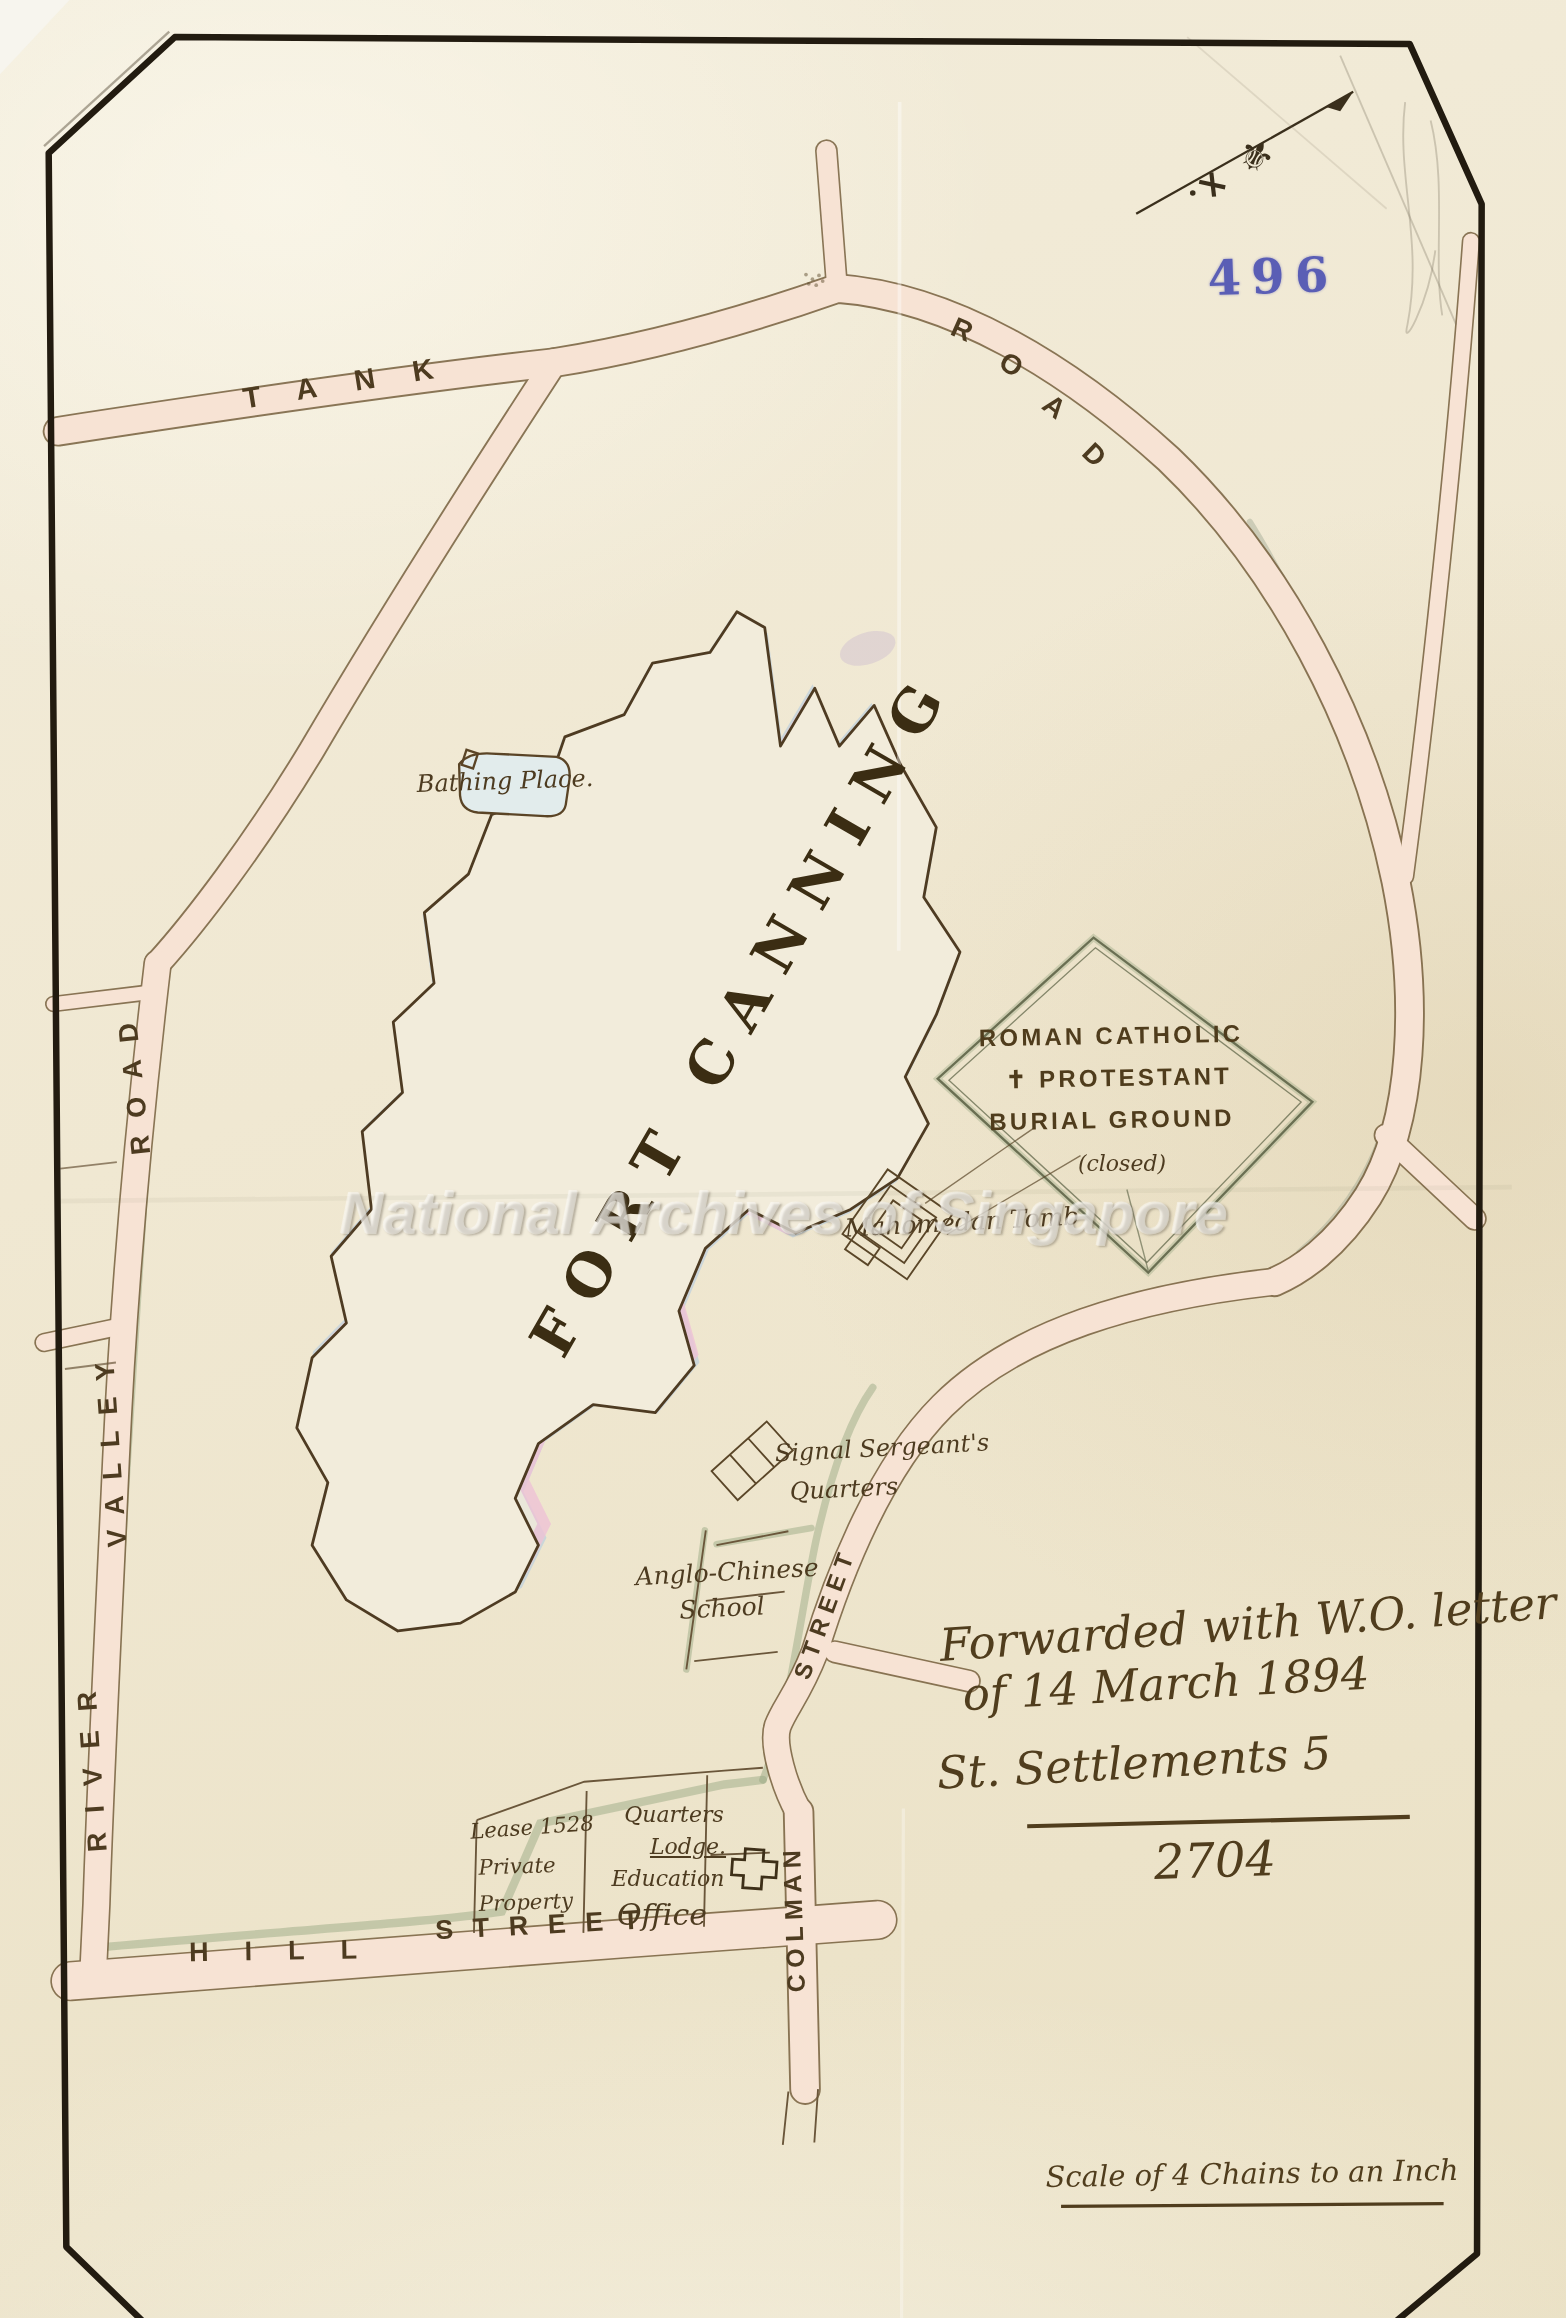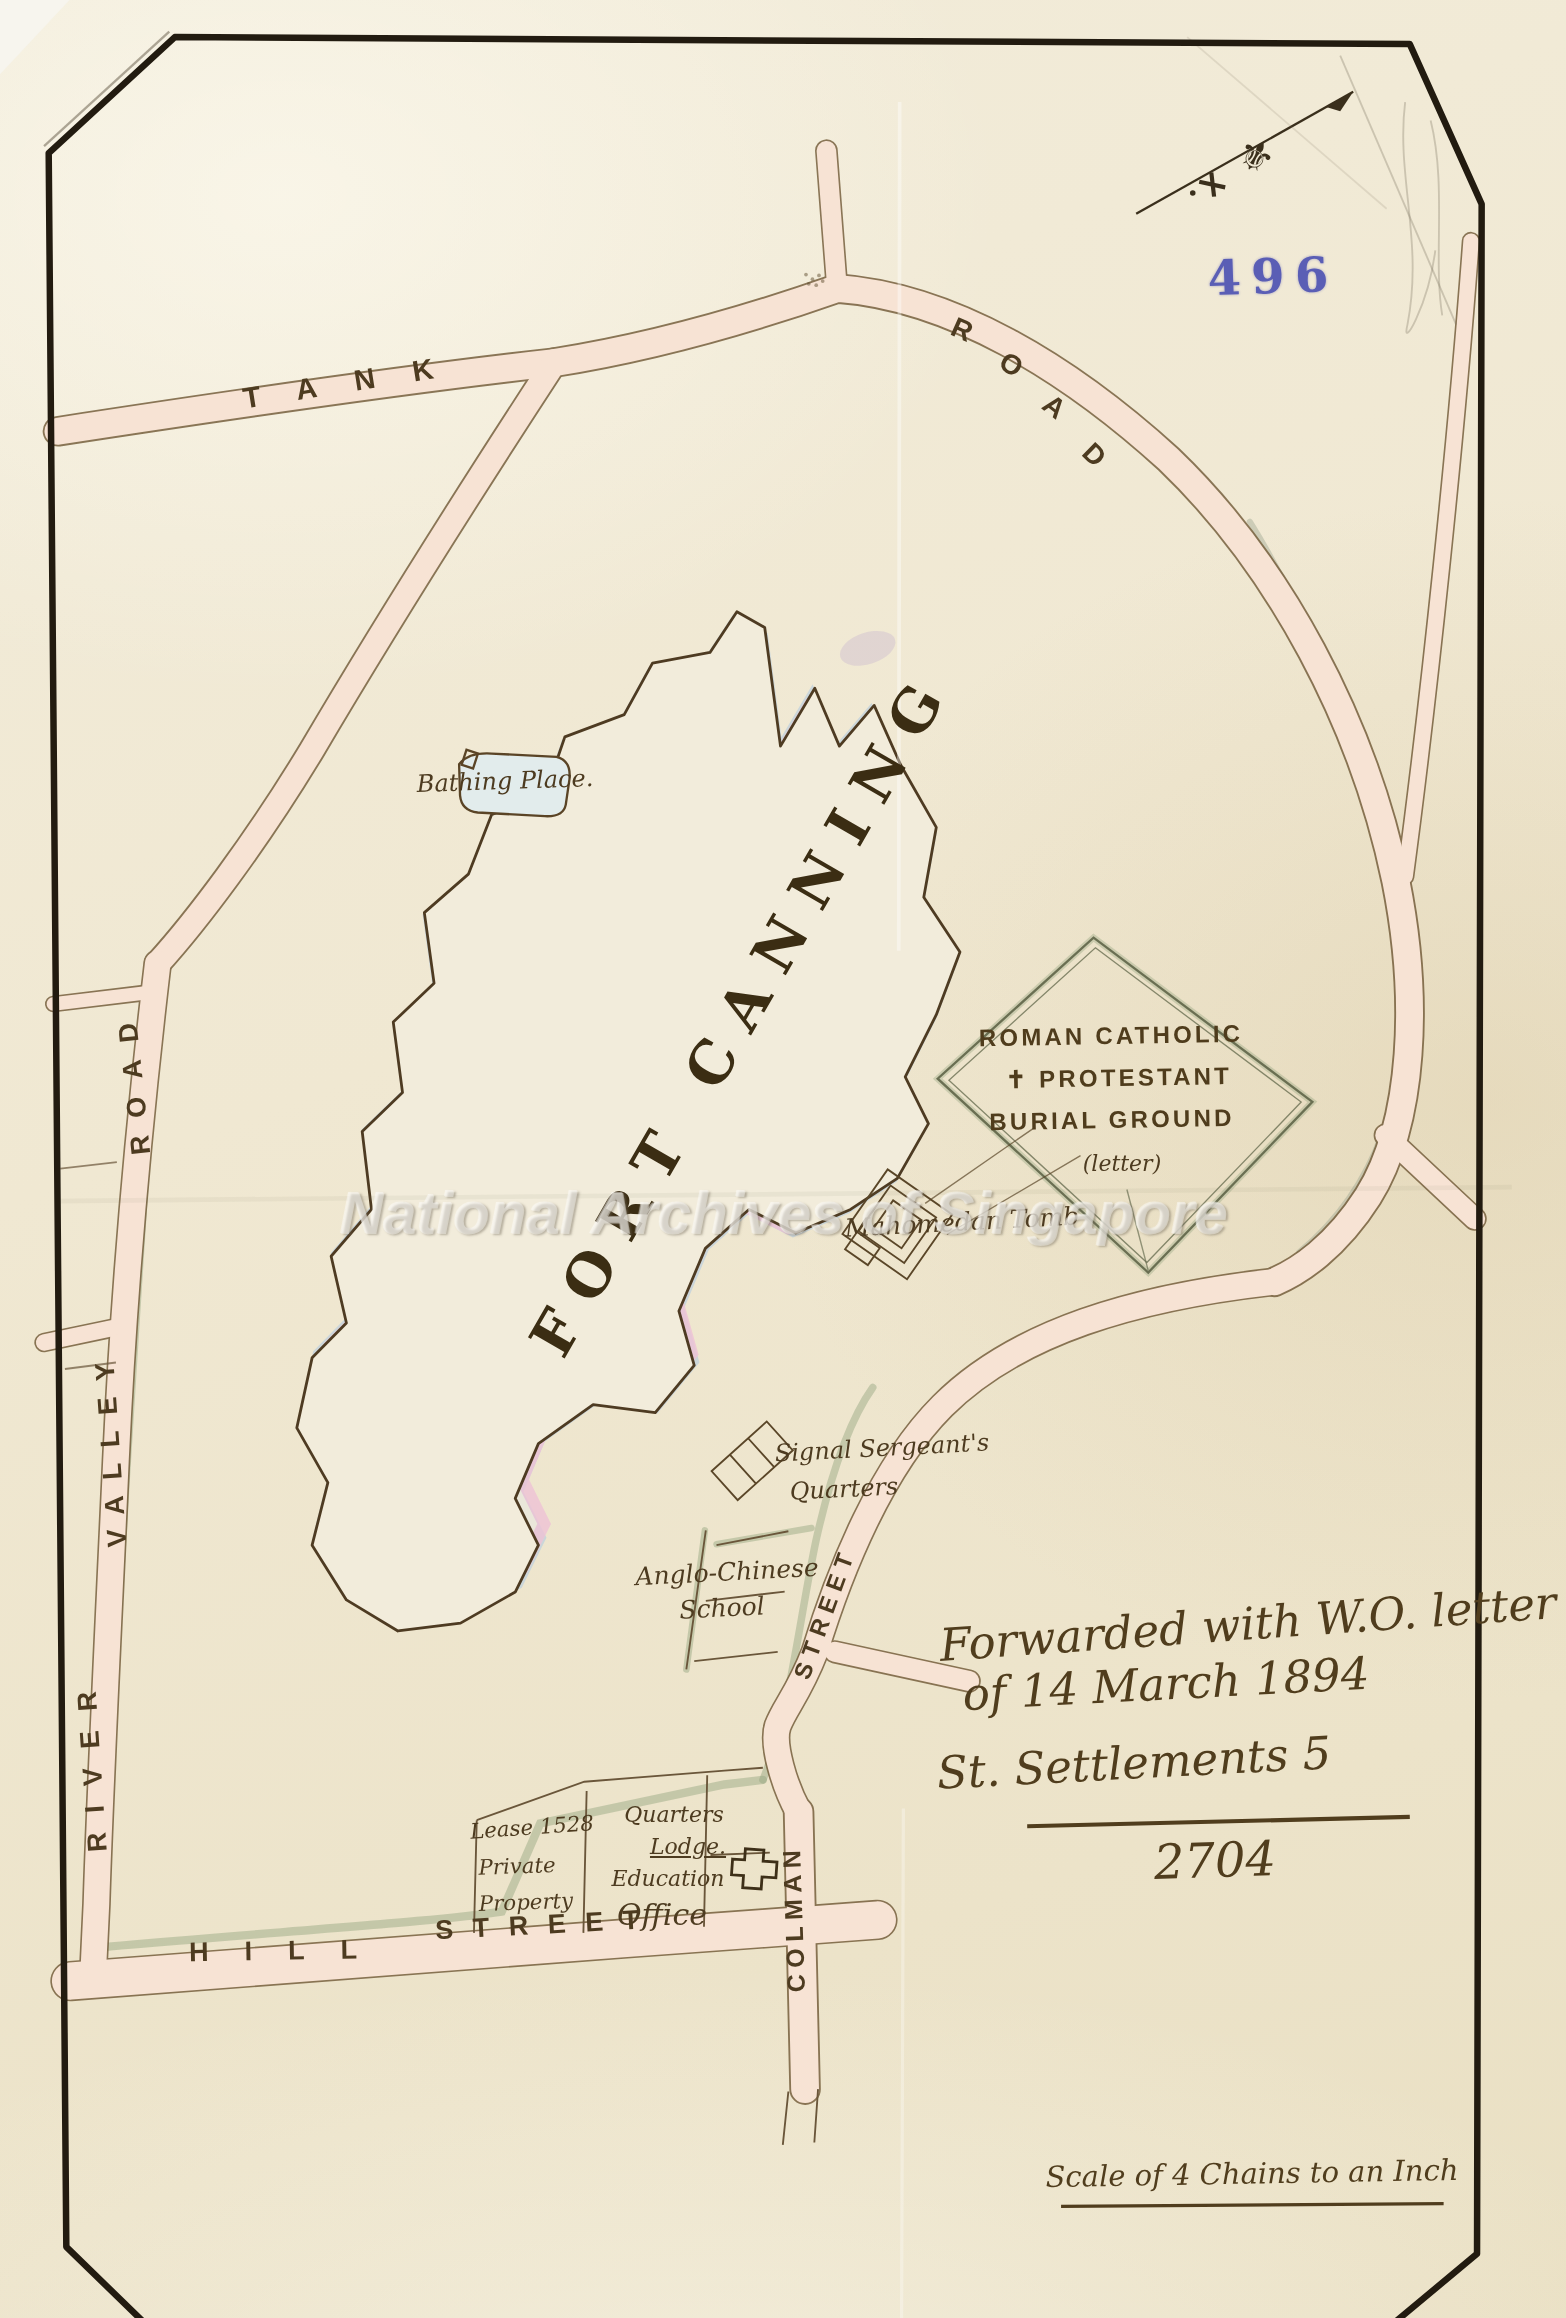--- a/index.html
+++ b/index.html
@@ -181,21 +181,21 @@
 <div class="lbl print" style="left:547px;top:1925px;font-size:27px;letter-spacing:19.5px;transform:translate(-50%,-50%) rotate(-3deg);">STREET</div>
 <div class="lbl print" style="left:794px;top:1918px;font-size:25px;letter-spacing:6.5px;transform:translate(-50%,-50%) rotate(-92deg);">COLMAN</div>
 <div class="lbl print" style="left:825px;top:1613px;font-size:24px;letter-spacing:7.4px;transform:translate(-50%,-50%) rotate(-70deg);">STREET</div>
 
 <div class="lbl fortlbl" style="left:742px;top:1011px;font-size:58px;letter-spacing:21.3px;transform:translate(-50%,-50%) rotate(-60deg);">FORT CANNING</div>
 <div class="lbl script" style="left:505px;top:781px;font-size:24px;transform:translate(-50%,-50%) rotate(-2deg);">Bathing Place.</div>
 
 <div class="lbl print" style="left:1111px;top:1036px;font-size:24px;letter-spacing:3.2px;transform:translate(-50%,-50%) rotate(-1deg);color:#4f3c1c;">ROMAN CATHOLIC</div>
 <div class="lbl print" style="left:1119px;top:1078px;font-size:24px;letter-spacing:3.2px;transform:translate(-50%,-50%) rotate(-1deg);color:#4f3c1c;">✝ PROTESTANT</div>
 <div class="lbl print" style="left:1112px;top:1120px;font-size:24px;letter-spacing:3.2px;transform:translate(-50%,-50%) rotate(-1deg);color:#4f3c1c;">BURIAL GROUND</div>
-<div class="lbl script" style="left:1122px;top:1164px;font-size:22px;transform:translate(-50%,-50%);">(letter)</div>
+<div class="lbl script" style="left:1122px;top:1164px;font-size:22px;transform:translate(-50%,-50%);">(closed)</div>
 
 <div class="lbl script" style="left:962px;top:1222px;font-size:25px;transform:translate(-50%,-50%) rotate(-3deg);">Mahomedan Tomb</div>
 
 <div class="lbl script" style="left:882px;top:1448px;font-size:24px;transform:translate(-50%,-50%) rotate(-3deg);">Signal Sergeant's</div>
 <div class="lbl script" style="left:844px;top:1489px;font-size:24px;transform:translate(-50%,-50%) rotate(-3deg);">Quarters</div>
 
 <div class="lbl script" style="left:727px;top:1572px;font-size:25px;transform:translate(-50%,-50%) rotate(-3deg);">Anglo-Chinese</div>
 <div class="lbl script" style="left:722px;top:1608px;font-size:25px;transform:translate(-50%,-50%) rotate(-3deg);">School</div>
 
 <div class="lbl script" style="left:674px;top:1815px;font-size:22px;transform:translate(-50%,-50%);">Quarters</div>

